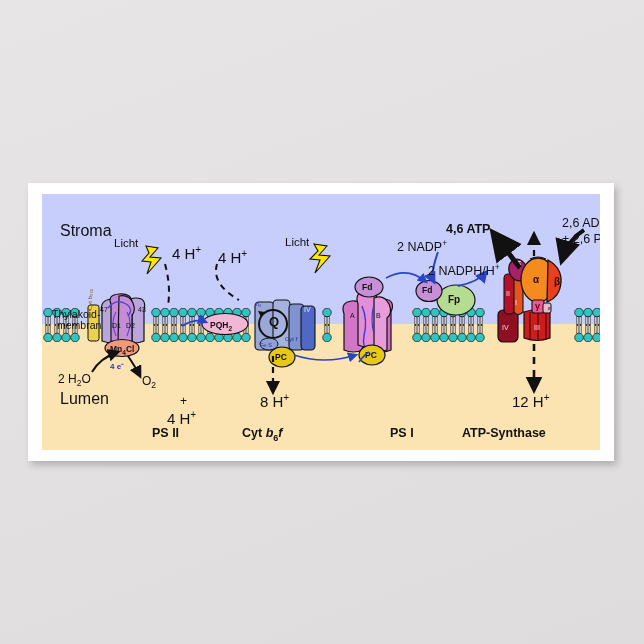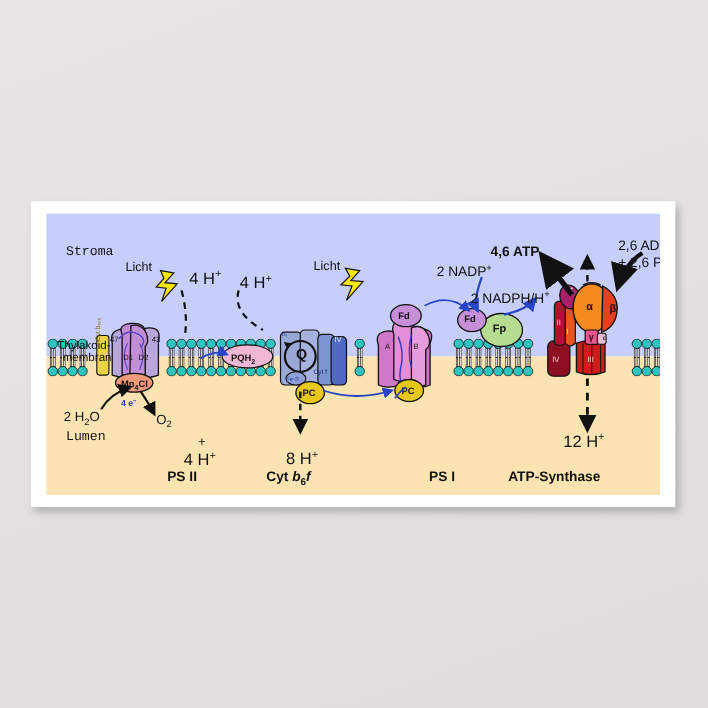--- a/index.html
+++ b/index.html
@@ -40,21 +40,21 @@
   #membrane {
     position: absolute; left: 0; top: 114px;
     width: 558px; height: 34px;
   }
   
   .t { position:absolute; white-space:nowrap; color:#111; }
   .title {
     font-family:"Liberation Serif", serif;
     font-size:19px; letter-spacing:.2px;
   }
-  .region { font-size:12px;font-family:Liberation Mono, monospace; }
+  .region { font-size:16px; }
   .bottomlbl { font-size:12.5px; font-weight:bold; }
   .smalllbl { font-size:10.5px; line-height:11px; }
   .hplus { font-size:15px; font-weight:normal; }
   .hplus sup { font-size:10px; }
   .chem { font-size:12px; }
   .chem sub { font-size:8.5px; }
   .chem sup { font-size:8.5px; }
   .licht { font-size:11.5px; }
   .etxt { font-size:8px; color:#1b36c8; font-weight:bold; }
   .atpbold { font-size:12.5px; font-weight:bold; }
@@ -282,21 +282,21 @@
       <div class="t smalllbl" style="left:10px;top:115px;">Thylakoid-</div>
       <div class="t smalllbl" style="left:15px;top:126px;">membran</div>
 
       <div class="t licht" style="left:72px;top:43px;">Licht</div>
       <div class="t licht" style="left:243px;top:42px;">Licht</div>
 
       <div class="t hplus" style="left:130px;top:50px;">4 H<sup>+</sup></div>
       <div class="t hplus" style="left:176px;top:54px;">4 H<sup>+</sup></div>
       <div class="t hplus" style="left:125px;top:215px;">4 H<sup>+</sup></div>
       <div class="t" style="left:138px;top:200px;font-size:12px;">+</div>
-      <div class="t hplus" style="left:218px;top:198px;margin-top:16px;">8 H<sup>+</sup></div>
+      <div class="t hplus" style="left:218px;top:198px;">8 H<sup>+</sup></div>
       <div class="t hplus" style="left:470px;top:198px;">12 H<sup>+</sup></div>
 
       <div class="t chem" style="left:16px;top:178px;">2 H<sub>2</sub>O</div>
       <div class="t etxt" style="left:68px;top:166px;">4 e⁻</div>
       <div class="t chem" style="left:100px;top:180px;">O<sub>2</sub></div>
 
       <div class="t chem" style="left:355px;top:44px;font-size:12.5px;">2 NADP<sup>+</sup></div>
       <div class="t chem" style="left:386px;top:68px;font-size:12.5px;">2 NADPH/H<sup>+</sup></div>
 
       <div class="t atpbold" style="left:404px;top:28px;">4,6 ATP</div>

